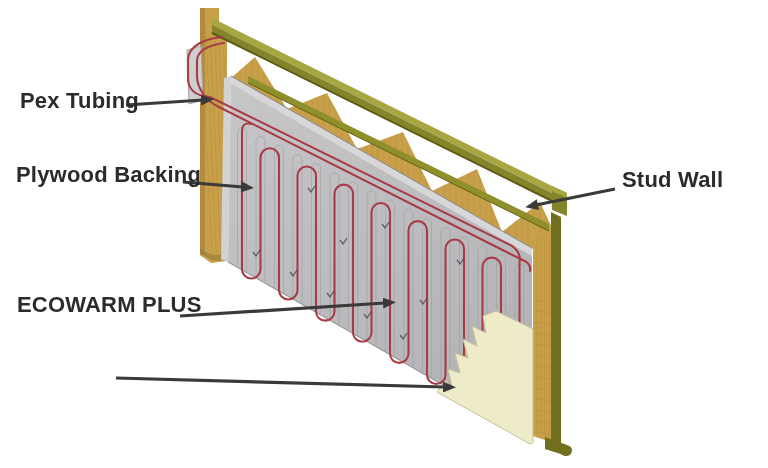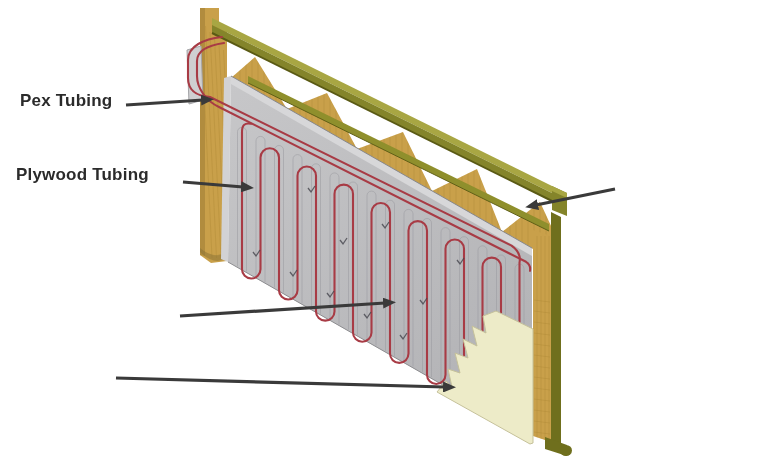--- a/index.html
+++ b/index.html
@@ -1,20 +1,20 @@
 <!DOCTYPE html>
 <html style="--background: #ffffff; --tube-red: #a83b45; --wood-tan: #c9a04a; --wood-grain: #a98432; --plate-olive-top: #a8a643; --plate-olive-front: #84842a; --plate-olive-dark: #5f5f16; --rail-olive: #8f8f2c; --strip-olive-dark: #6f6f1d; --panel-gray: #bfbfc1; --panel-gray-light: #d7d7d9; --panel-line: #9a9aa0; --sheetrock-cream: #edebc8; --arrow: #3a3a3a; --label-text: #2b2b2b;"><head>
 <meta charset="utf-8">
 <title>Wall Panel Diagram</title>
 <style>
   html,body{margin:0;padding:0;background:#fff;}
   .stage{position:relative;width:768px;height:468px;background:var(--background,#fff);overflow:hidden;
          font-family:"Liberation Sans",sans-serif;}
   .stage svg{position:absolute;left:0;top:0;}
-  .label{position:absolute;font-weight:bold;font-size:17px;line-height:22px;
+  .label{position:absolute;font-weight:bold;font-size:22px;line-height:22px;
          color:var(--label-text,#2b2b2b);white-space:nowrap;letter-spacing:0.2px;}
   .tube{stroke:var(--tube-red,#a83b45);fill:none;stroke-width:2.1;stroke-linejoin:round;stroke-linecap:round;}
   .rib{stroke:var(--panel-line,#9a9aa0);fill:none;stroke-width:1;opacity:.55;}
   .grain{stroke:var(--wood-grain,#a98432);stroke-width:1;opacity:.32;}
   .leader{stroke:var(--arrow,#3a3a3a);stroke-width:3.2;}
   .arrowhead{fill:var(--arrow,#3a3a3a);}
   .f-tan{fill:var(--wood-tan,#c9a04a);}
   .f-plate-top{fill:var(--plate-olive-top,#a8a643);}
   .f-plate-front{fill:var(--plate-olive-front,#84842a);}
   .f-rail{fill:var(--rail-olive,#8f8f2c);}
@@ -196,16 +196,18 @@
     <line class="leader" marker-end="url(#ah)" x1="126" y1="105" x2="203" y2="100"></line>
     <line class="leader" marker-end="url(#ah)" x1="183" y1="182" x2="243" y2="187"></line>
     <line class="leader" marker-end="url(#ah)" x1="180" y1="316" x2="385" y2="303"></line>
     <line class="leader" marker-end="url(#ah)" x1="116" y1="378" x2="445" y2="387"></line>
     <line class="leader" marker-end="url(#ah)" x1="615" y1="189" x2="536" y2="205"></line>
   </g>
 </svg>
 
 <div class="label" style="left:20px;top:90px">Pex Tubing</div>
 <div class="label" style="left:16px;top:164px">
-  <div>Plywood Tubing</div>
+  <div>Plywood Backing</div>
 </div>
+<div class="label" style="left:17px;top:294px">ECOWARM PLUS</div>
+<div class="label" style="left:622px;top:169px">Stud Wall</div>
 
 </div>
 
 </body></html>

